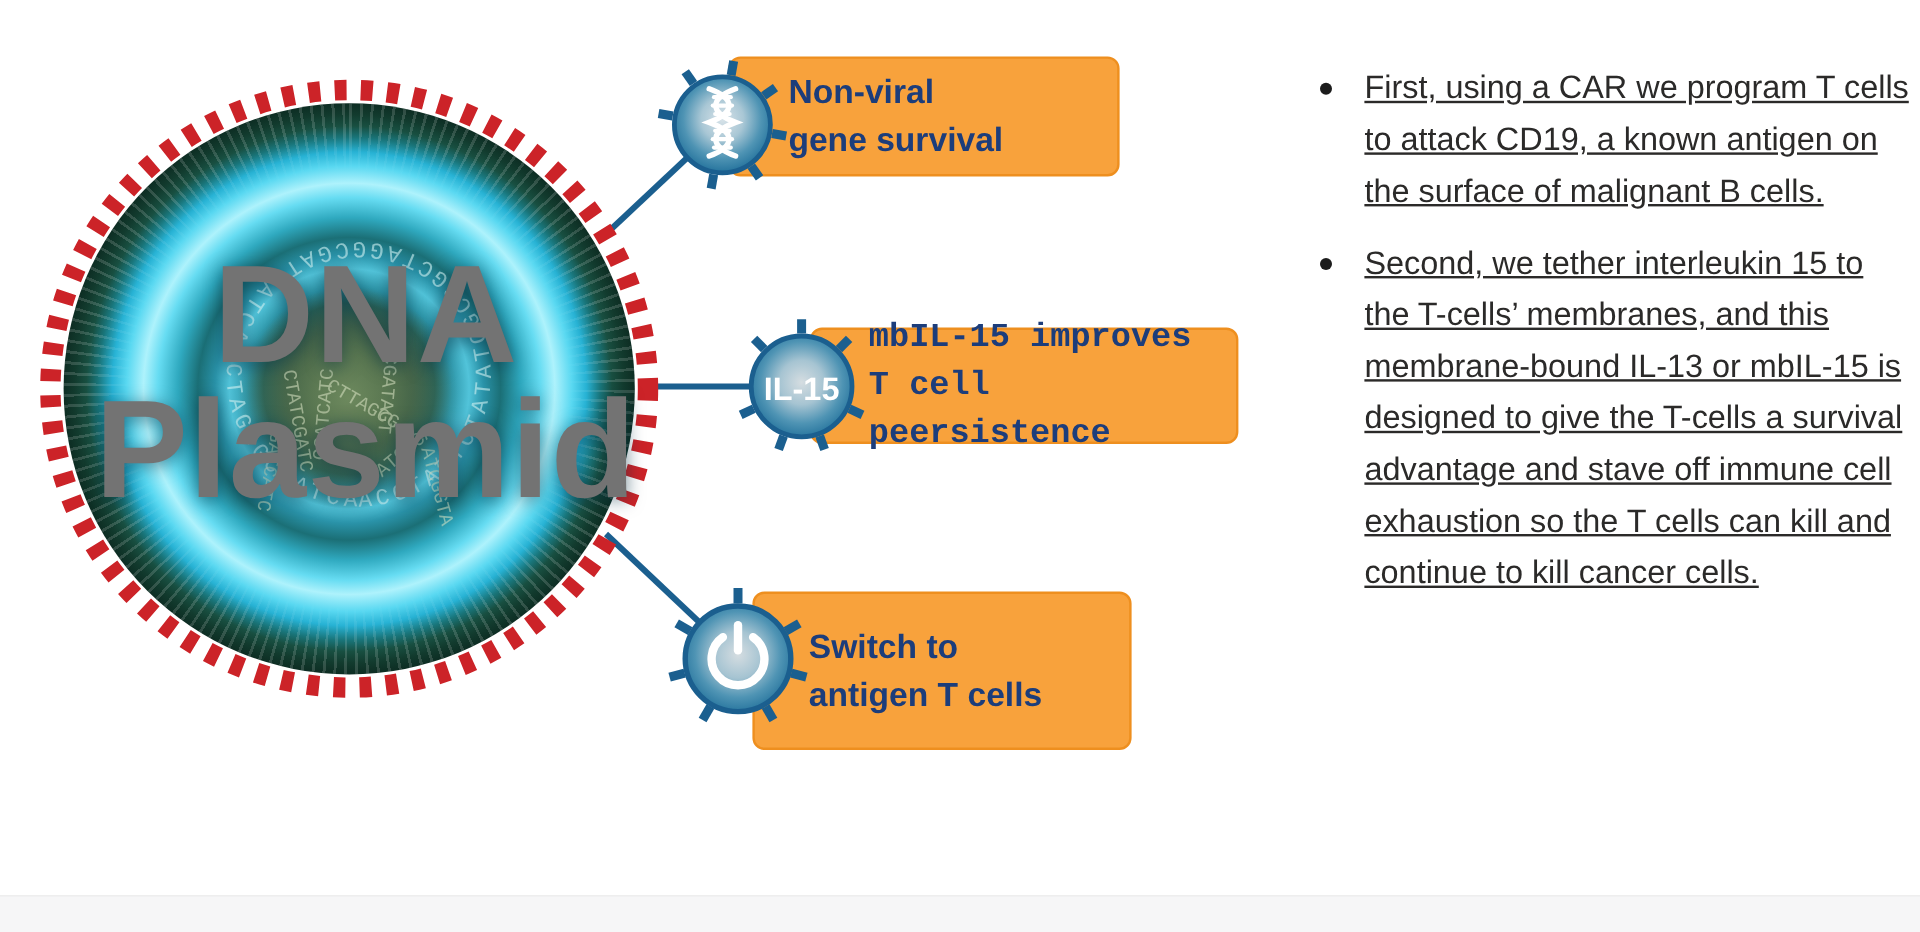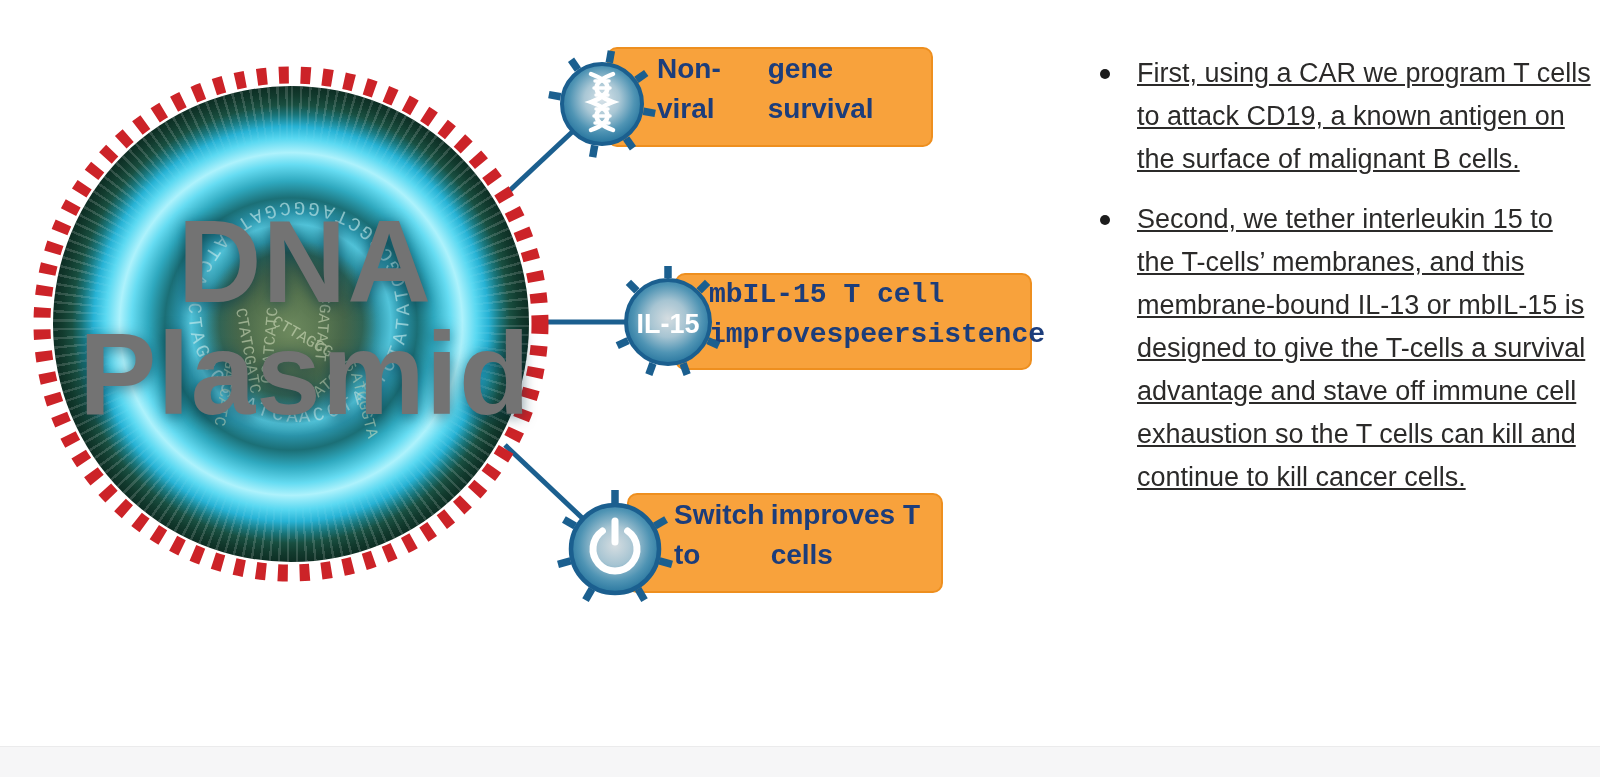--- a/index.html
+++ b/index.html
@@ -21,26 +21,26 @@
   #plasmid-title{
     position:absolute;left:55px;top:206px;width:500px;z-index:3;
     text-align:center;color:#737373;font-weight:700;
     font-size:116px;line-height:112px;letter-spacing:1px;
     text-shadow:0 3px 14px rgba(6,48,66,.55);
   }
   
   .callout-box{
     position:absolute;z-index:4;background:#F8A23C;border:2px solid #EE8F1F;
     border-radius:10px;box-sizing:border-box;
-    display:flex;flex-direction:row;justify-content:center;
+    display:flex;flex-direction:column;justify-content:center;
     color:#1C3D7B;font-weight:700;font-size:28px;line-height:40px;
   }
   #callout-box-0{left:607px;top:47px;width:326px;height:100px;padding-left:48px;}
   #callout-box-1{left:675px;top:273px;width:357px;height:97px;padding-left:47px;font-family:Liberation Mono, monospace;}
-  #callout-box-2{left:627px;top:493px;width:316px;height:100px;padding-left:45px;}
+  #callout-box-2{left:627px;top:493px;width:316px;height:132px;padding-left:45px;}
   .callout-icon{position:absolute;z-index:5;}
   #callout-icon-0{left:544px;top:46px;}
   #callout-icon-1{left:610px;top:264px;}
   #callout-icon-2{left:552px;top:486px;}
   
   #bullet-list{
     position:absolute;left:1085px;top:52px;width:507px;z-index:2;
     list-style:none;margin:0;padding:0;
     color:#2B2A29;font-size:27px;line-height:43px;
   }
@@ -125,21 +125,21 @@
   <div id="callout-box-0" class="callout-box">
     <div>Non-viral</div>
     <div>gene survival</div>
   </div>
   <div id="callout-box-1" class="callout-box">
     <div>mbIL-15 improves</div>
     <div>T cell peersistence</div>
   </div>
   <div id="callout-box-2" class="callout-box">
     <div>Switch to</div>
-    <div>improves T cells</div>
+    <div>antigen T cells</div>
   </div>
 
   <svg id="callout-icon-0" class="callout-icon" width="116" height="116" viewBox="-58 -58 116 116">
     <defs>
       <radialGradient id="cellGrad1" cx="50%" cy="44%" r="58%">
         <stop offset="0%" stop-color="#D8E3E9"></stop>
           <stop offset="38%" stop-color="#A9C7D5"></stop>
         <stop offset="70%" stop-color="#4F94B4"></stop>
           <stop offset="100%" stop-color="#1E6E99"></stop>
       </radialGradient>

